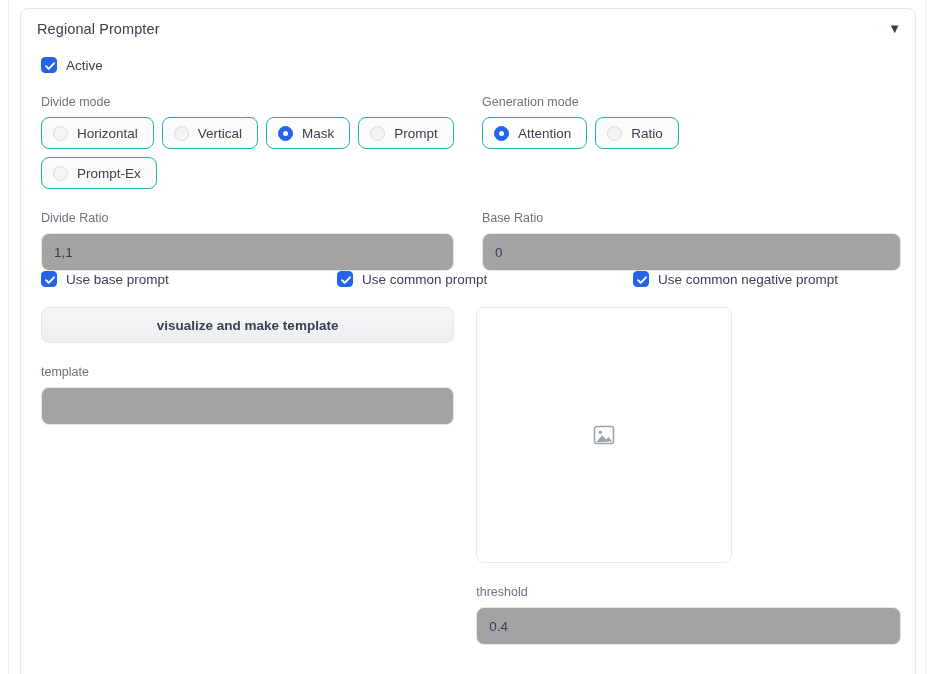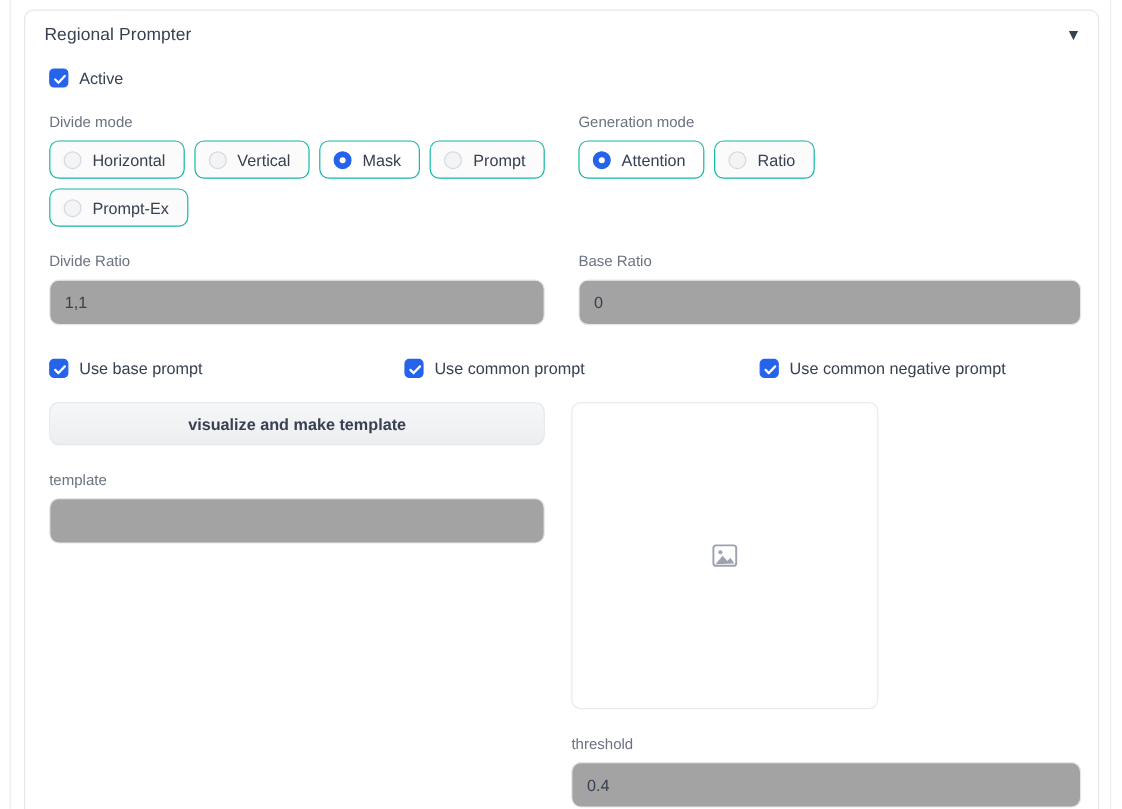--- a/index.html
+++ b/index.html
@@ -165,21 +165,20 @@
     color: #374151;
     padding: 0 12px;
     font-family: "Liberation Sans", sans-serif;
     outline: none;
   }
   .input-wrap { padding-left: 6px; }
 
   
   .cbx-triple {
     display: flex;
-    margin-top: 28px;
     padding-left: 6px;
   }
   .cbx-triple > div { flex: none; }
   .cbx-slot-1 { width: 296px; }
   .cbx-slot-2 { width: 296px; }
 
   
   .lower {
     display: flex;
     margin-top: 20px;

